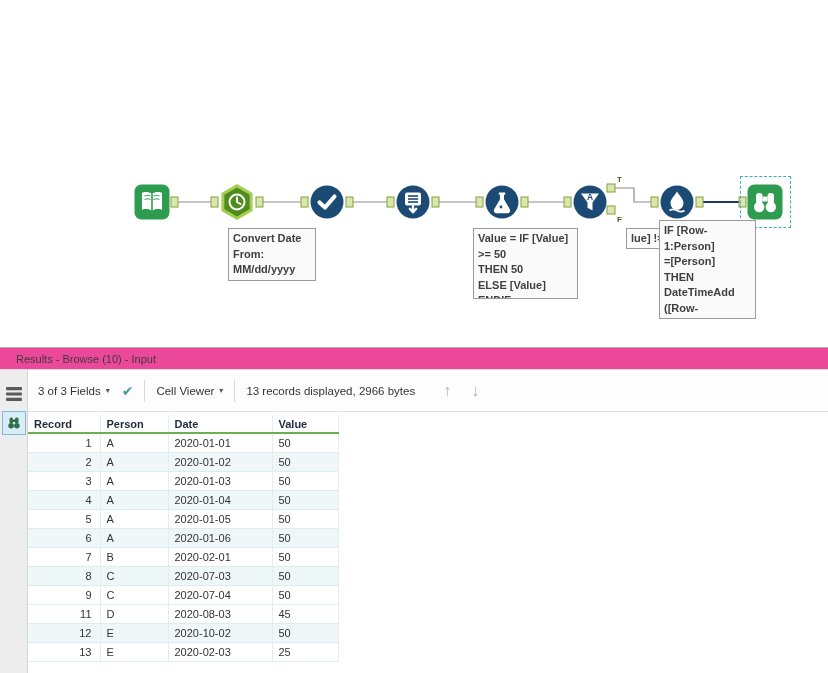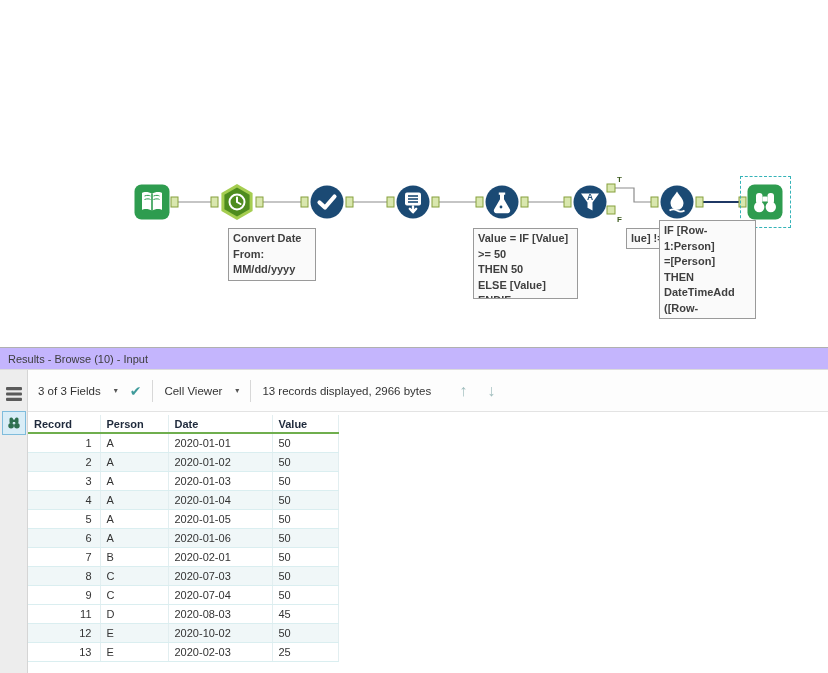--- a/index.html
+++ b/index.html
@@ -15,31 +15,31 @@
   .tool.hex { width:40px; height:40px; }
   .annotation { position:absolute; background:#fafafa; border:1px solid #9a9a9a;
                 color:#3f3f3f; font-size:11px; font-weight:bold; line-height:15.5px;
                 padding:2px 4px; white-space:pre-line; overflow:hidden; }
   .selection-outline { position:absolute; left:740px; top:176px; width:51px; height:52px;
                        border:1px dashed #35b3b8; }
 
   
   .results-panel { position:absolute; left:0; top:347px; width:828px; height:326px;
                    border-top:1px solid #b0b0b0; background:#fff; }
-  .results-header { height:22px; background:#c4b5fd; border-bottom:1px solid #dcdcdc;
-                    font-size:11px; color:#3c3c3c; display:flex; align-items:center; padding-left:8px; }
+  .results-header { height:22px; background:#ec4899; border-bottom:1px solid #dcdcdc;
+                    font-size:11px; color:#3c3c3c; display:flex; align-items:center; padding-left:16px; }
   .results-body { display:flex; height:303px; }
   .results-sidebar { width:28px; background:#ededed; border-right:1px solid #d5d5d5;
                      padding-top:12px; display:flex; flex-direction:column; align-items:center; gap:5px; }
   .sidebar-btn { width:24px; height:24px; display:flex; align-items:center; justify-content:center; }
   .sidebar-btn.selected { background:#d9edf7; border:1px solid #7fbcdc; }
   .results-content { flex:1; background:#fff; }
   .results-toolbar { height:42px; display:flex; align-items:center; padding-left:10px;
                      font-size:11.5px; color:#333; border-bottom:1px solid #e3e3e3; background:#fdfdfd; }
-  .tb-item { display:flex; align-items:center; gap:13px; cursor:default; }
+  .tb-item { display:flex; align-items:center; gap:5px; cursor:default; }
   .caret { font-size:8px; color:#555; }
   .tb-sep { width:1px; height:22px; background:#d8d8d8; margin:0 11px; }
   .tb-check { color:#3f9b9b; font-size:14px; margin-left:12px; }
   .tb-arrow { color:#9fbdbd; font-size:16px; }
 
   .results-table { border-collapse:collapse; margin-top:3px; font-size:11px; table-layout:fixed; }
   .results-table th { font-weight:bold; color:#1f2a3c; text-align:left;
                       border-bottom:2px solid #6fae4e; border-right:1px solid #e2eef0;
                       padding:0 6px; height:18px; background:#fff; }
   .results-table td { color:#333; border-bottom:1px solid #daeef0; border-right:1px solid #e2eef0;

